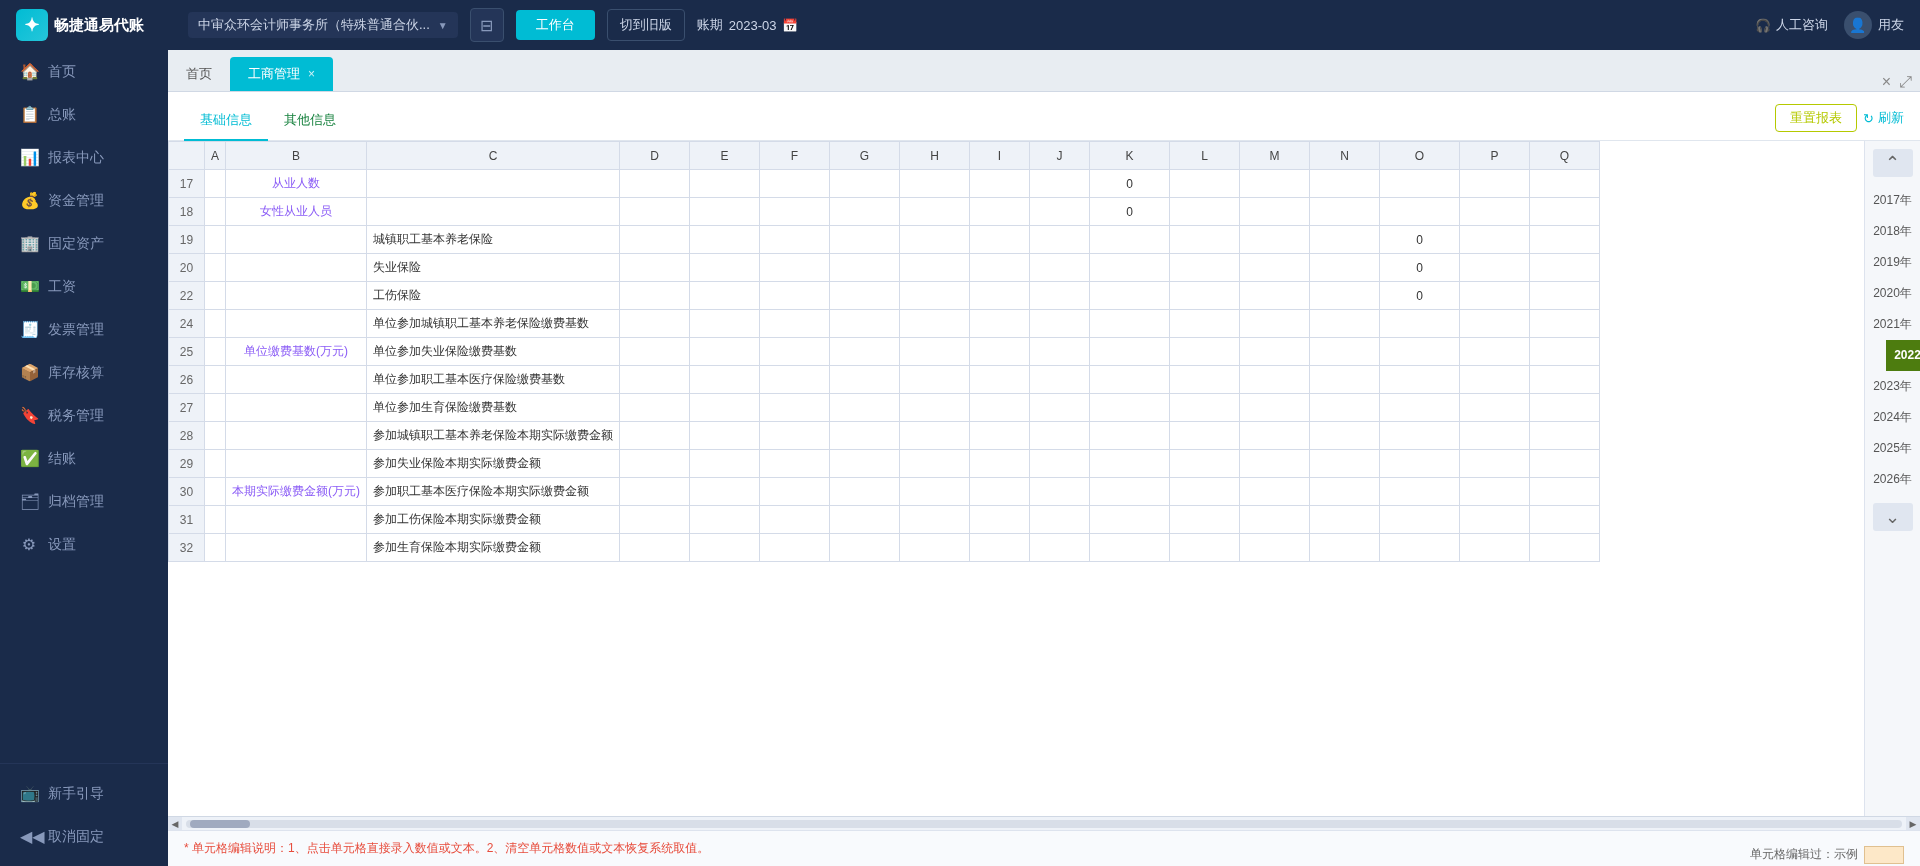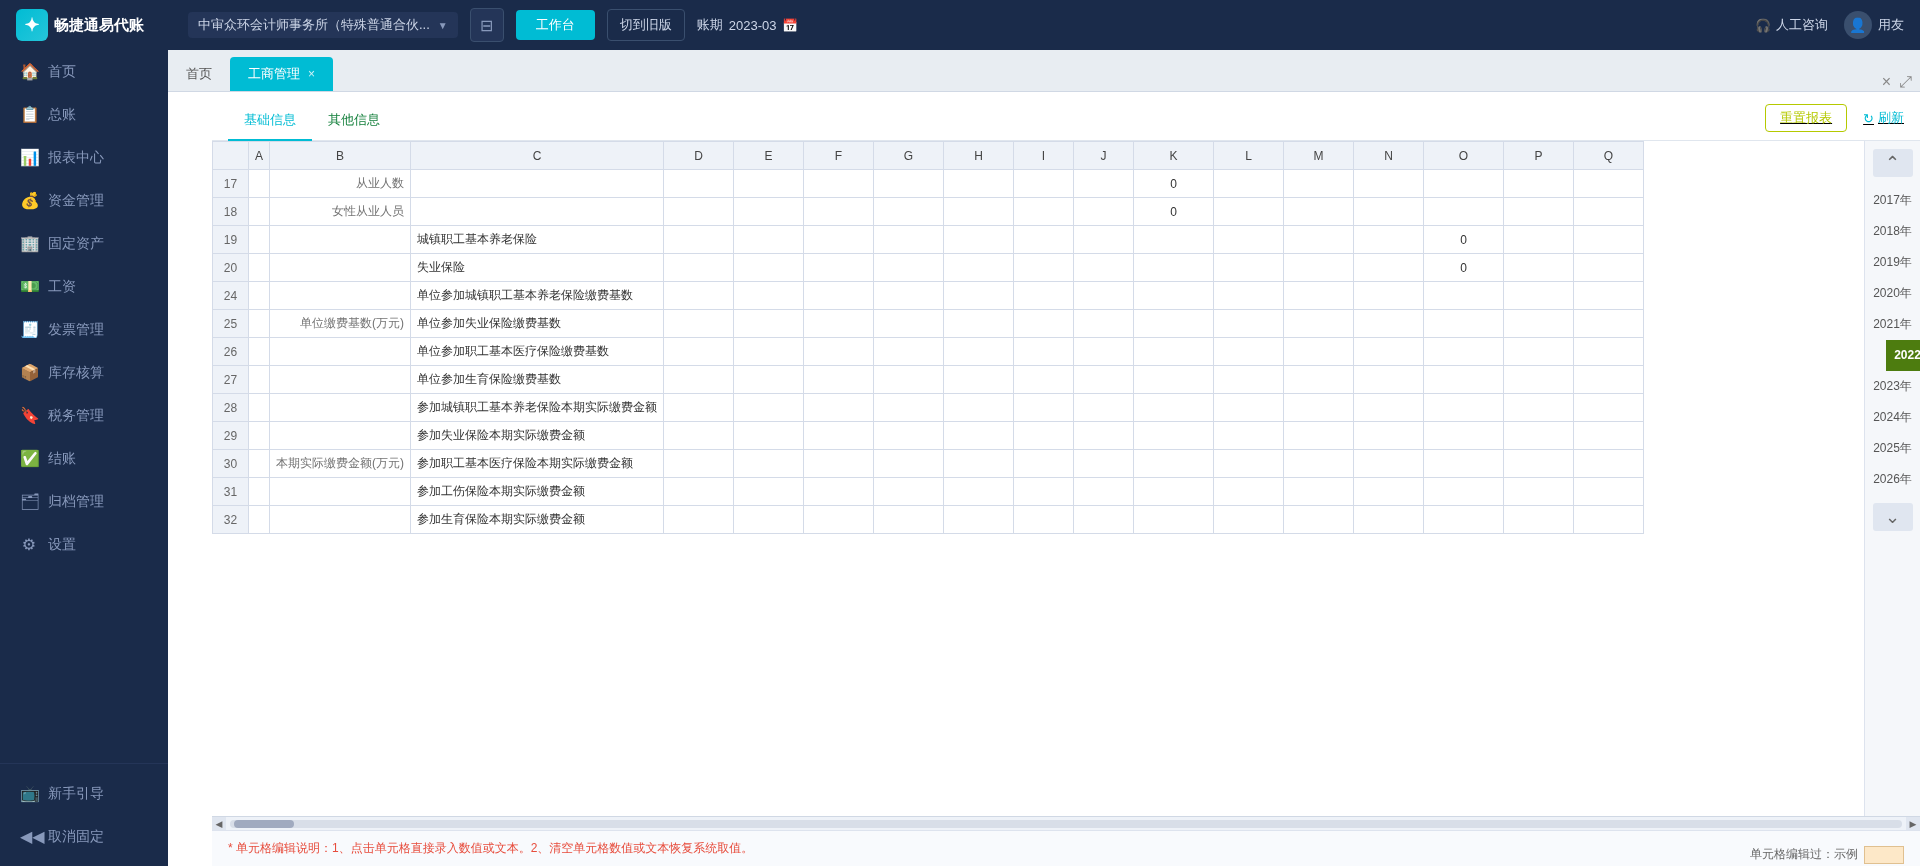--- a/index.html
+++ b/index.html
@@ -184,21 +184,20 @@
     }
 
     
     .content-area {
       flex: 1;
       background: #fff;
       display: flex;
       flex-direction: column;
       overflow: hidden;
       position: relative;
-      padding-left: 44px;
     }
 
     
     .sub-tabs {
       display: flex;
       align-items: center;
       padding: 12px 16px 0;
       border-bottom: 1px solid #e0e6ee;
       gap: 0;
       background: #fff;
@@ -213,23 +212,22 @@
     }
     .sub-tab.active {
       color: #00bcd4;
       border-bottom: 2px solid #00bcd4;
       font-weight: 500;
     }
     .sub-tab-actions {
       margin-left: auto;
       display: flex;
       align-items: center;
-      gap: 16px;
+      gap: 6px;
       padding-bottom: 8px;
-      text-decoration: underline;
     }
     .reset-btn {
       border: 1px solid #b5c900;
       background: transparent;
       color: #b5c900;
       border-radius: 4px;
       padding: 4px 14px;
       font-size: 13px;
       cursor: pointer;
     }
@@ -328,22 +326,22 @@
       color: #666;
       width: 16px;
       min-width: 36px;
     }
     .col-header-corner {
       background: #eef2f8;
       width: 36px;
     }
     .cell-group {
       background: #f5f9ff;
-      text-align: right;
-      color: #737373;
+      text-align: center;
+      color: #8b5cf6;
     }
     .cell-label {
       color: #333;
       text-align: left;
       padding-left: 8px;
     }
     .cell-value {
       text-align: center;
       color: #333;
     }
@@ -635,20 +633,40 @@
                 <td></td>
                 <td></td>
                 <td></td>
                 <td></td>
                 <td></td>
                 <td class="cell-value">0</td>
                 <td></td>
                 <td></td>
               </tr>
               <tr>
+                <td class="row-num">22</td>
+                <td></td>
+                <td class="cell-empty"></td>
+                <td class="cell-label">工伤保险</td>
+                <td></td>
+                <td></td>
+                <td></td>
+                <td></td>
+                <td></td>
+                <td></td>
+                <td></td>
+                <td></td>
+                <td></td>
+                <td></td>
+                <td></td>
+                <td class="cell-value">0</td>
+                <td></td>
+                <td></td>
+              </tr>
+              <tr>
                 <td class="row-num">24</td>
                 <td></td>
                 <td class="cell-empty"></td>
                 <td class="cell-label">单位参加城镇职工基本养老保险缴费基数</td>
                 <td></td>
                 <td></td>
                 <td></td>
                 <td></td>
                 <td></td>
                 <td></td>

